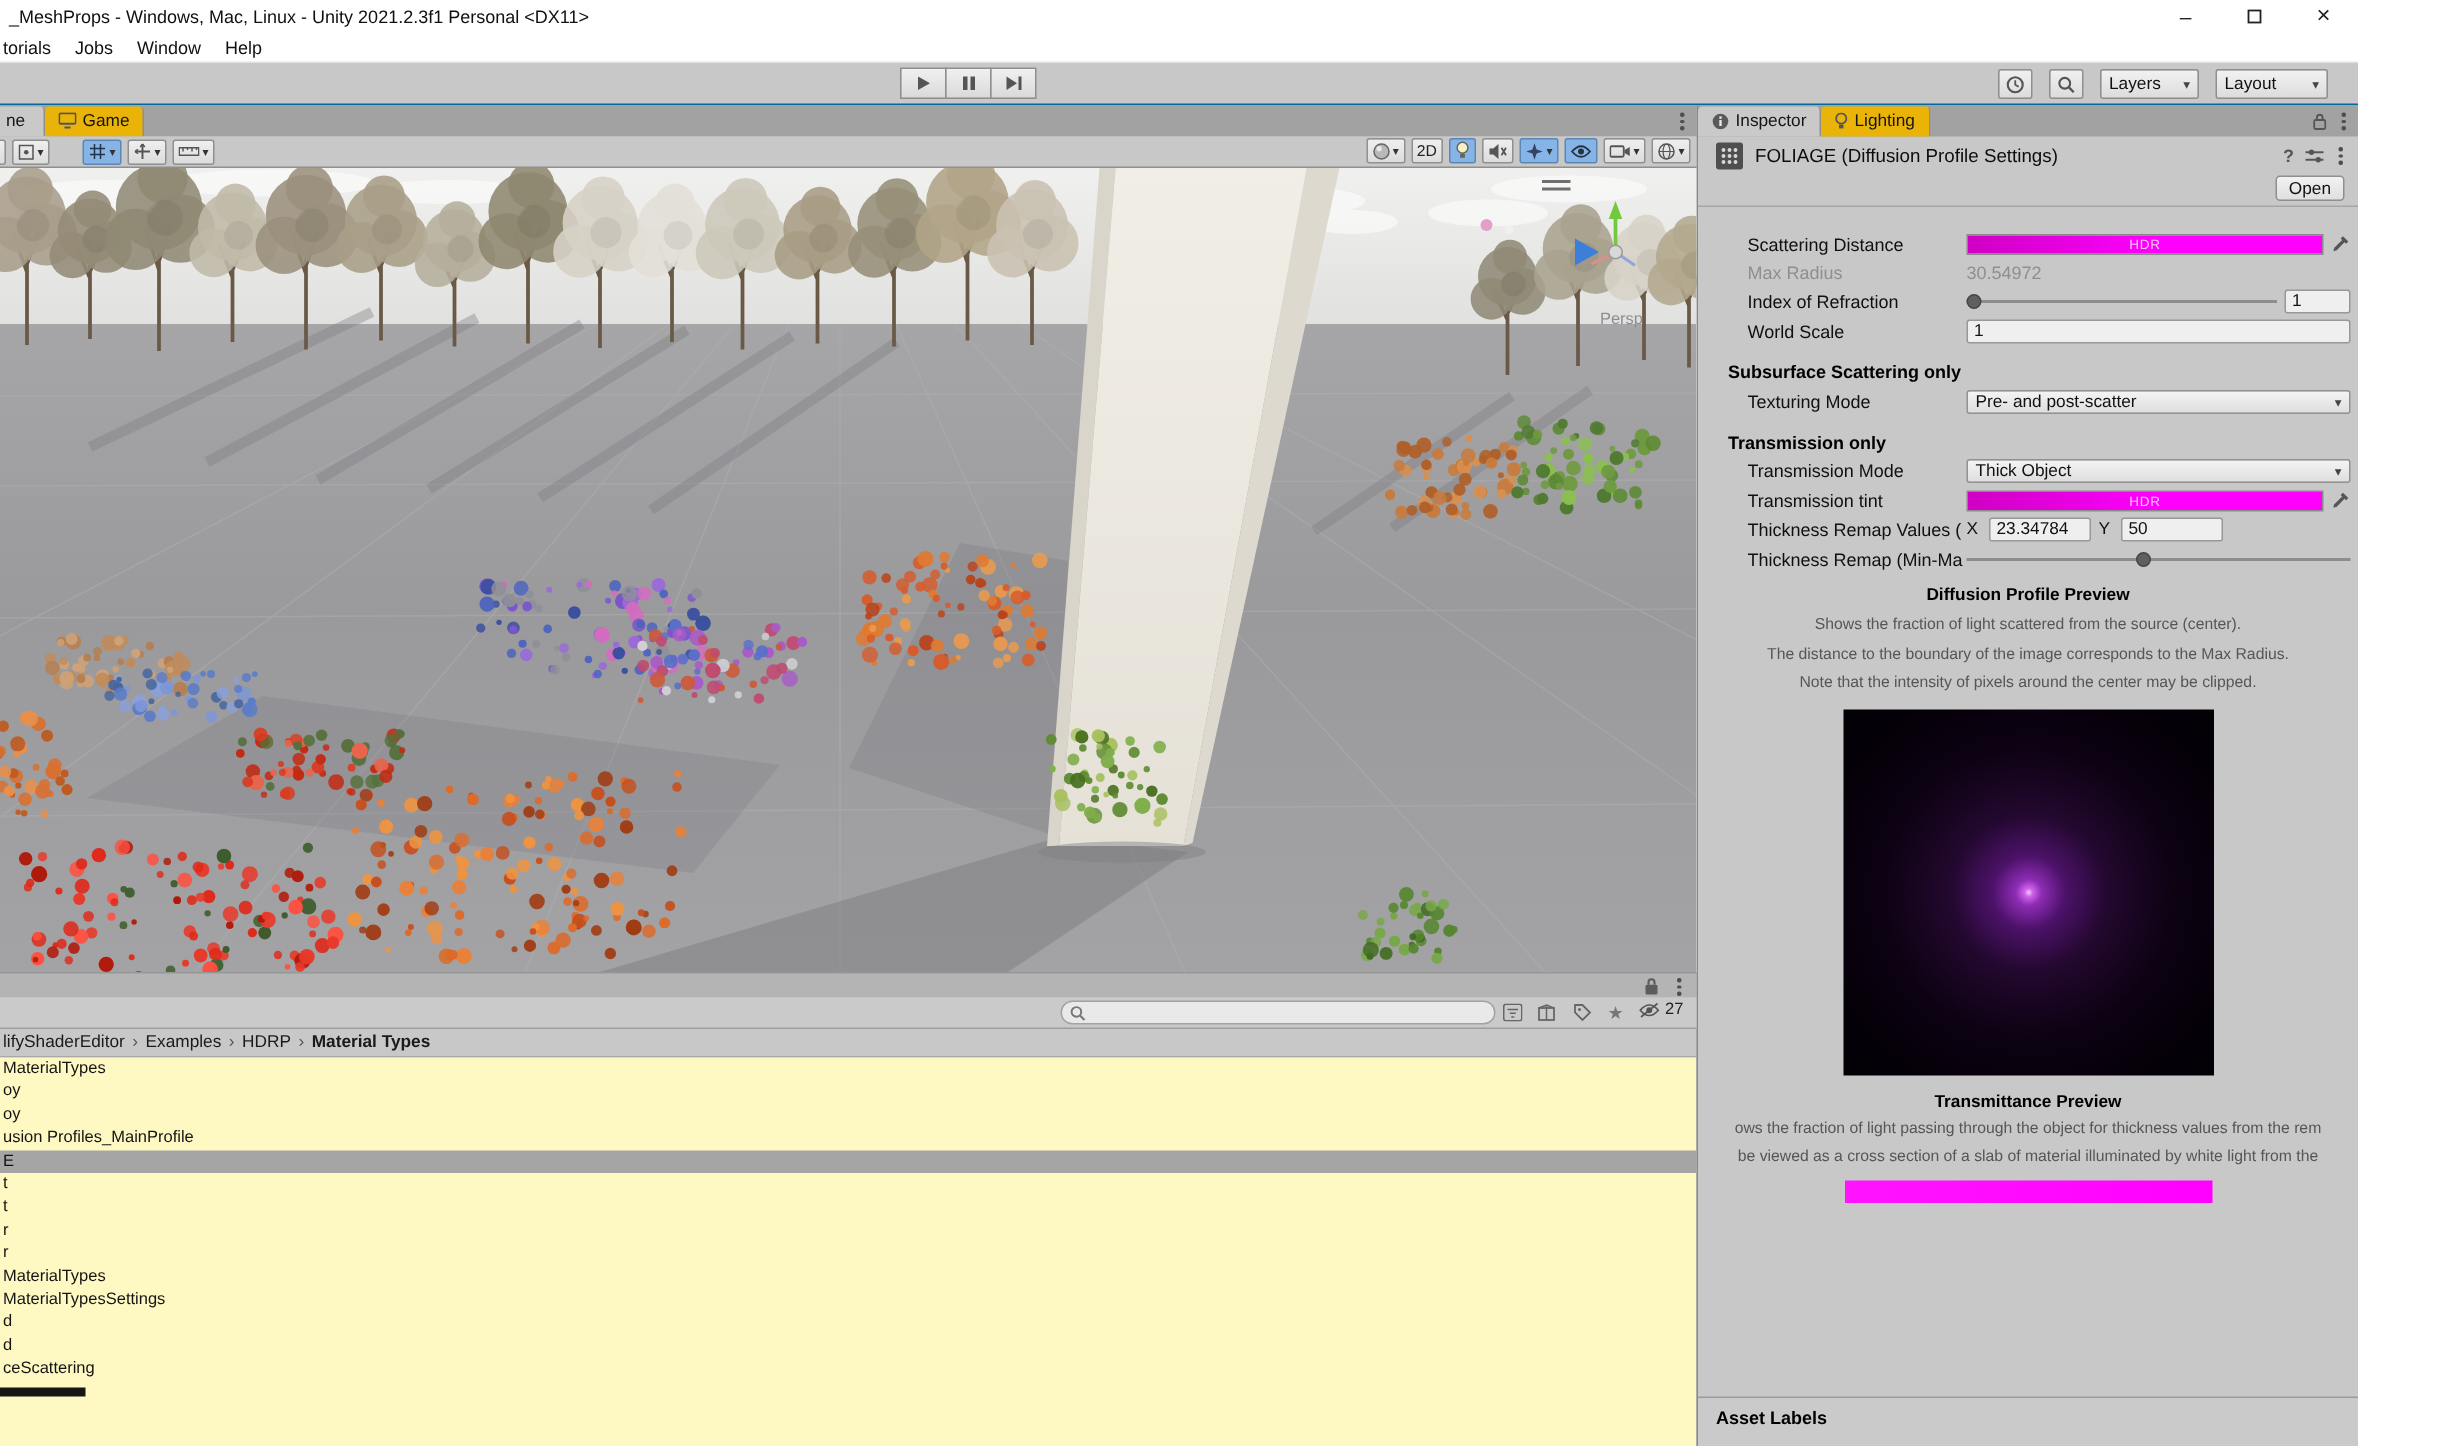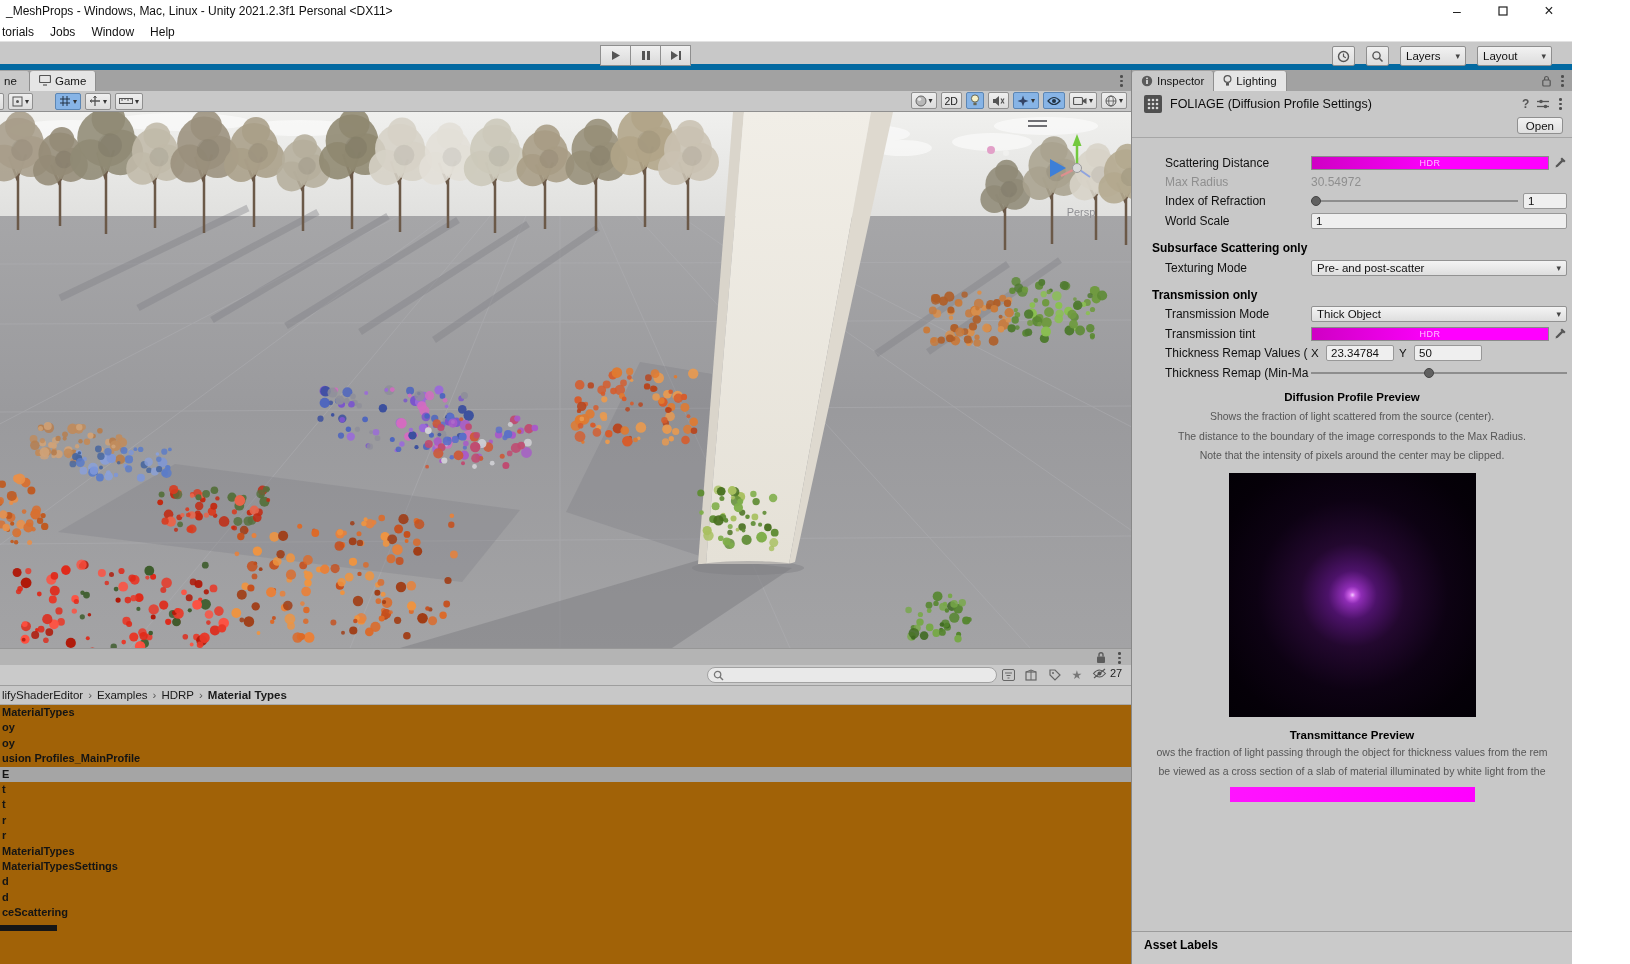--- a/index.html
+++ b/index.html
@@ -13,33 +13,33 @@
   .win-controls { display:flex; height:100%; flex:none; }
   .win-btn { width:46px; height:100%; display:flex; align-items:center; justify-content:center; font-size:14px; color:#222; }
   .win-btn svg { display:block; }
 
   
   .menubar { height:20px; background:#fff; display:flex; align-items:center; font-size:12px; color:#111; flex:none; border-bottom:1px solid #e2e2e2; }
   .menubar .mi { padding:0 8px; }
   .menubar .mi:first-child { padding-left:2px; }
 
   
-  .toolbar { height:28px; background:#c8c8c8; border-bottom:6px solid #0369a1; position:relative; flex:none; }
+  .toolbar { height:28px; background:#c8c8c8; border-bottom:1px solid #0369a1; position:relative; flex:none; }
   .play-group { position:absolute; left:600px; top:3px; display:flex; }
   .tb-btn { width:31px; height:21px; border:1px solid #8f8f8f; background:linear-gradient(#f0f0f0,#dadada); display:flex; align-items:center; justify-content:center; }
   .tb-btn + .tb-btn { margin-left:-1px; }
   .tb-right { position:absolute; right:20px; top:4px; display:flex; align-items:center; gap:11px; }
   .sq-btn { width:23px; height:20px; border:1px solid #8f8f8f; border-radius:2px; background:linear-gradient(#f0f0f0,#dcdcdc); display:flex; align-items:center; justify-content:center; }
   .dd-btn { height:20px; border:1px solid #8f8f8f; border-radius:2px; background:linear-gradient(#f2f2f2,#dcdcdc); display:flex; align-items:center; justify-content:space-between; font-size:11.5px; padding:0 5px; color:#111; }
   .dd-btn .caret { margin-left:8px; font-size:9px; color:#444; }
   .dd-layers { width:66px; } .dd-layout { width:75px; }
 
   
   .tabbar { height:21px; background:#a2a2a2; display:flex; align-items:center; position:relative; flex:none; }
-  .tab { height:20px; display:flex; align-items:center; gap:4px; padding:0 9px; font-size:11.5px; color:#151515; background:#e5e5e5; border-right:1px solid #8e8e8e; border-top-left-radius:3px; border-top-right-radius:3px; }
+  .tab { height:20px; display:flex; align-items:center; gap:4px; padding:0 9px; font-size:11.5px; color:#151515; background:#eab308; border-right:1px solid #8e8e8e; border-top-left-radius:3px; border-top-right-radius:3px; }
   .tab.active { background:#c9c9c9; }
   .tab-cut { width:30px; padding:0 4px; border-top-left-radius:0; }
   .tabbar .bar-right { position:absolute; right:6px; top:3px; display:flex; gap:8px; align-items:center; }
 
   .kebab { display:inline-flex; flex-direction:column; gap:2px; align-items:center; padding:2px; }
   .kebab i { width:2.6px; height:2.6px; border-radius:50%; background:#4e4e4e; display:block; }
 
   
   .left { width:1131px; display:flex; flex-direction:column; flex:none; }
   .main { flex:1; display:flex; min-height:0; }
@@ -56,21 +56,21 @@
   .scene-bottombar .bar-right { position:absolute; right:8px; top:1px; display:flex; gap:10px; align-items:center; }
 
   
   .proj-toolbar { height:21px; background:#cacaca; border-bottom:1px solid #9e9e9e; position:relative; flex:none; }
   .search-box { position:absolute; left:707px; top:2px; width:290px; height:16px; border:1px solid #a2a2a2; border-radius:8px; background:#e9e9e9; display:flex; align-items:center; padding:0 5px; gap:4px; }
   .proj-ico { position:absolute; top:2px; display:flex; align-items:center; justify-content:center; width:18px; height:16px; color:#555; font-size:12px; }
   .hidden-count { position:absolute; left:1092px; top:2px; display:flex; align-items:center; gap:3px; font-size:11px; color:#222; }
   .breadcrumbs { height:19px; background:#c8c8c8; border-bottom:1px solid #a8a8a8; display:flex; align-items:center; font-size:11.5px; color:#1a1a1a; padding-left:2px; flex:none; }
   .crumb-sep { margin:0 5px; color:#555; }
   .crumb.last { font-weight:bold; }
-  .proj-rows { flex:1; background:#a16207; overflow:hidden;font-weight:bold; }
+  .proj-rows { flex:1; background:#fef9c3; overflow:hidden; }
   .prow { height:15.4px; line-height:15.4px; font-size:11px; color:#141414; padding-left:2px; white-space:nowrap; }
   .prow.selected { background:#a5a5a5; }
   .prow-partial { width:57px; height:6px; background:#161616; margin-top:5px; }
 
   
   .inspector { width:441px; flex:none; background:#c8c8c8; border-left:1px solid #888; display:flex; flex-direction:column; }
   .insp-body { flex:1; display:flex; flex-direction:column; min-height:0; }
   .insp-header { border-bottom:1px solid #a6a6a6; flex:none; }
   .insp-header-row1 { height:26px; display:flex; align-items:center; padding:0 8px 0 11px; gap:7px; }
   .insp-title { flex:1; font-size:12.5px; color:#0d0d0d; white-space:nowrap; overflow:hidden; }

